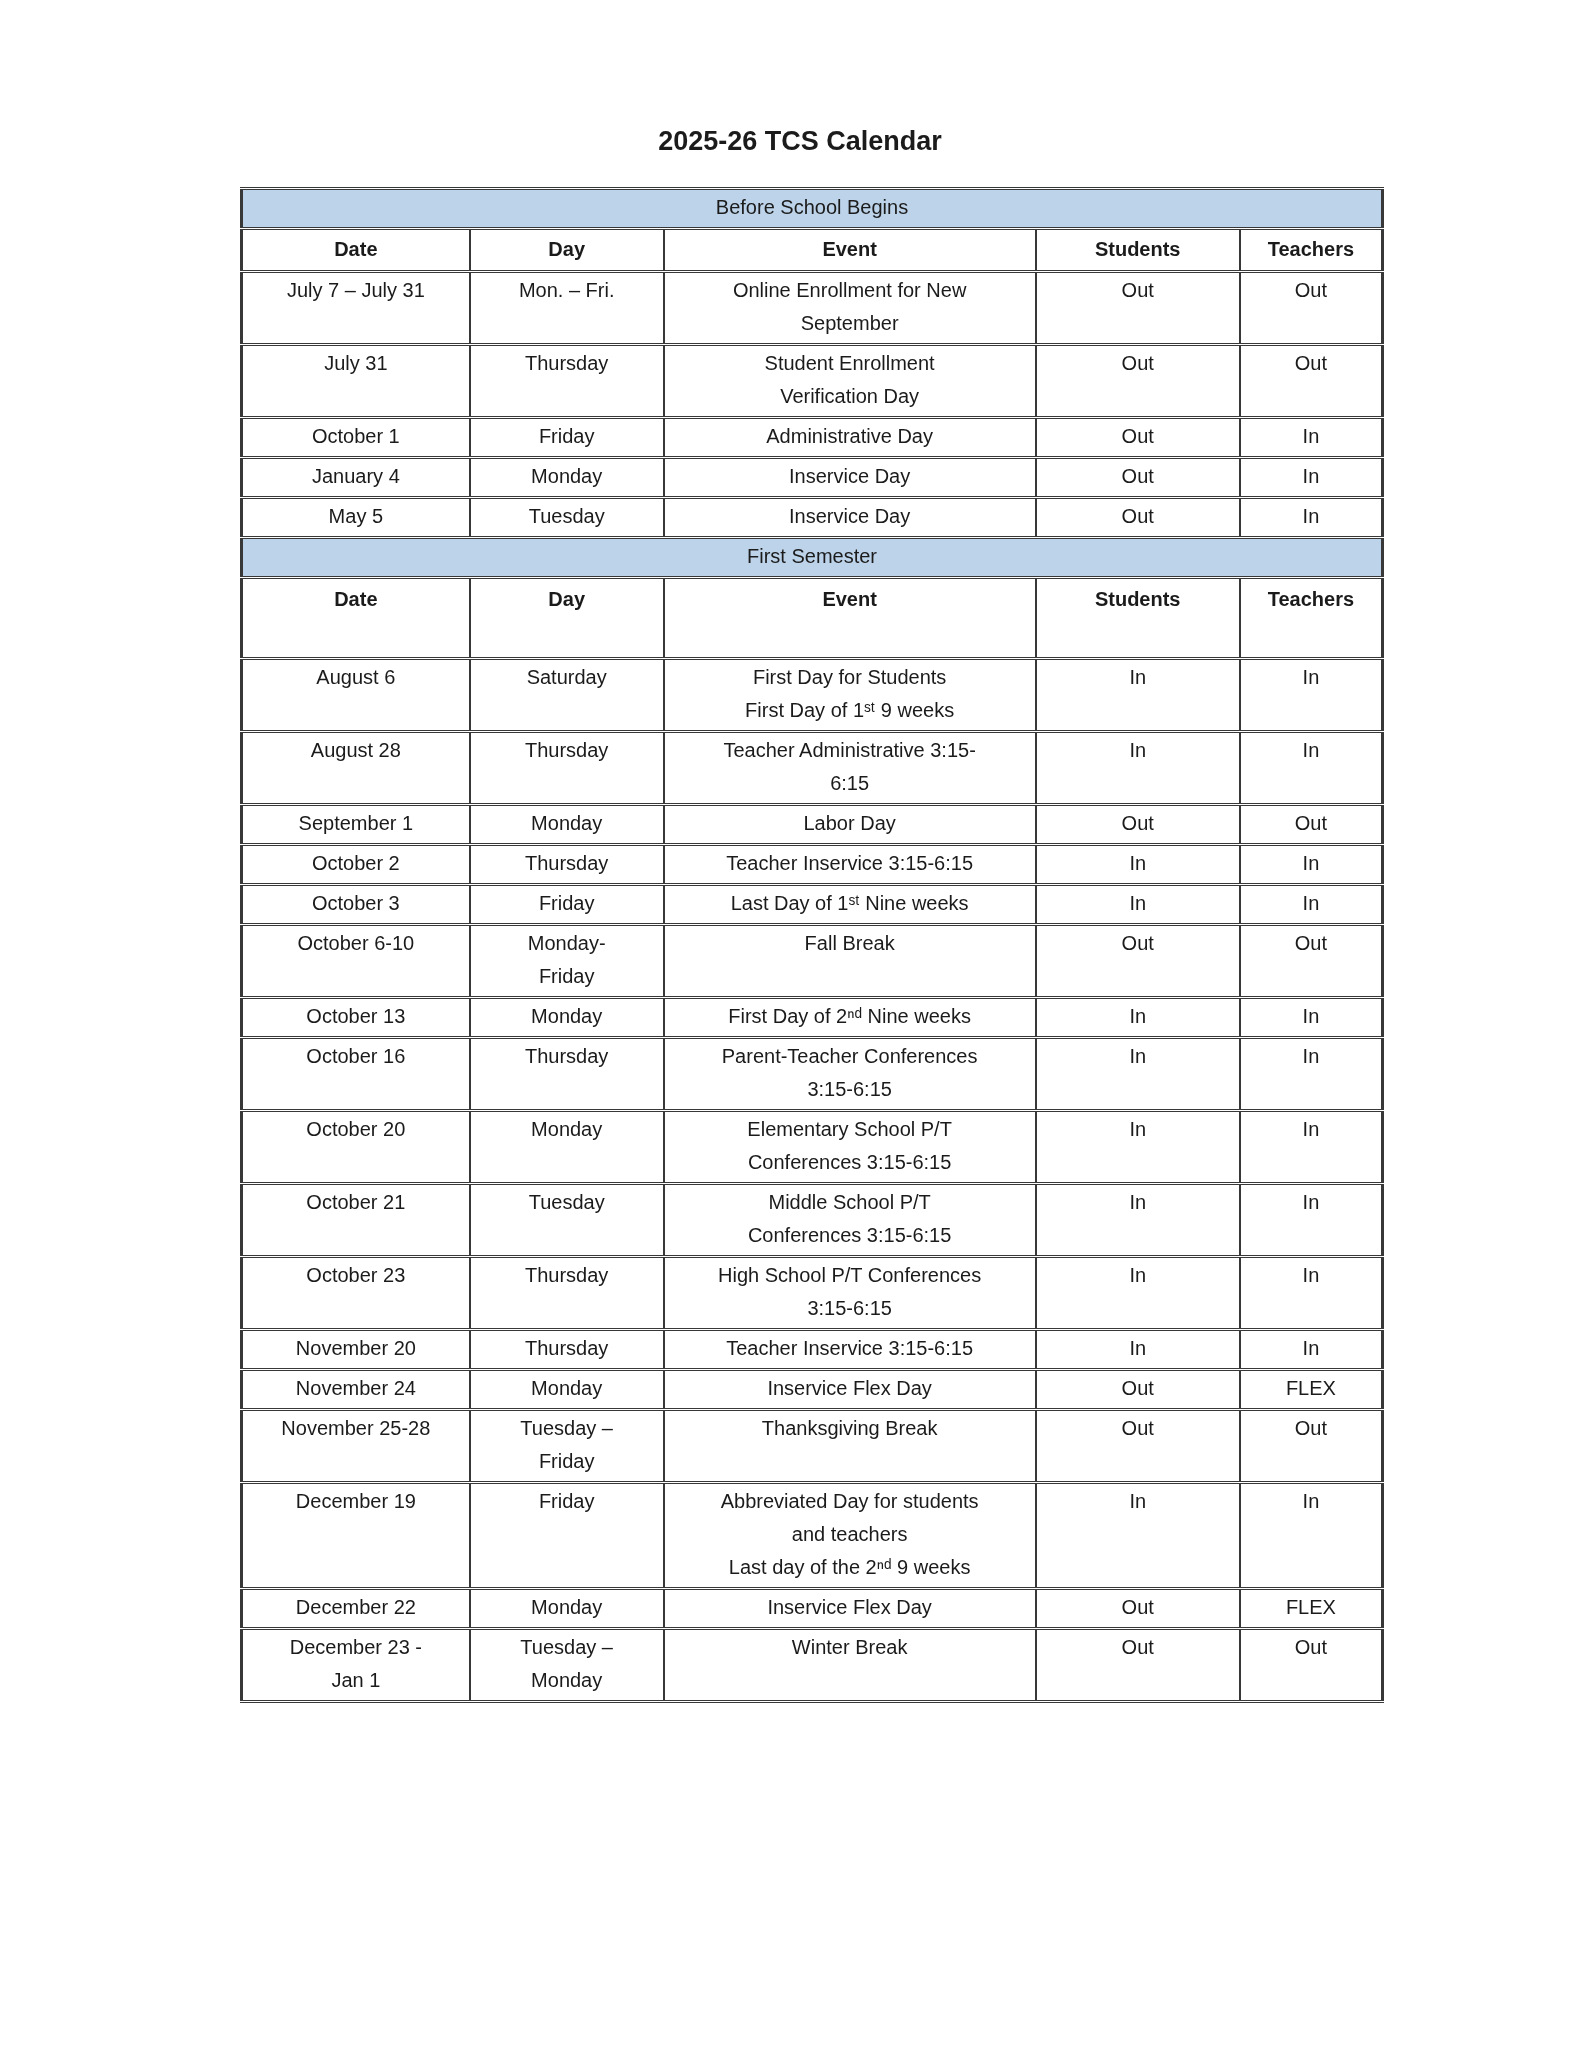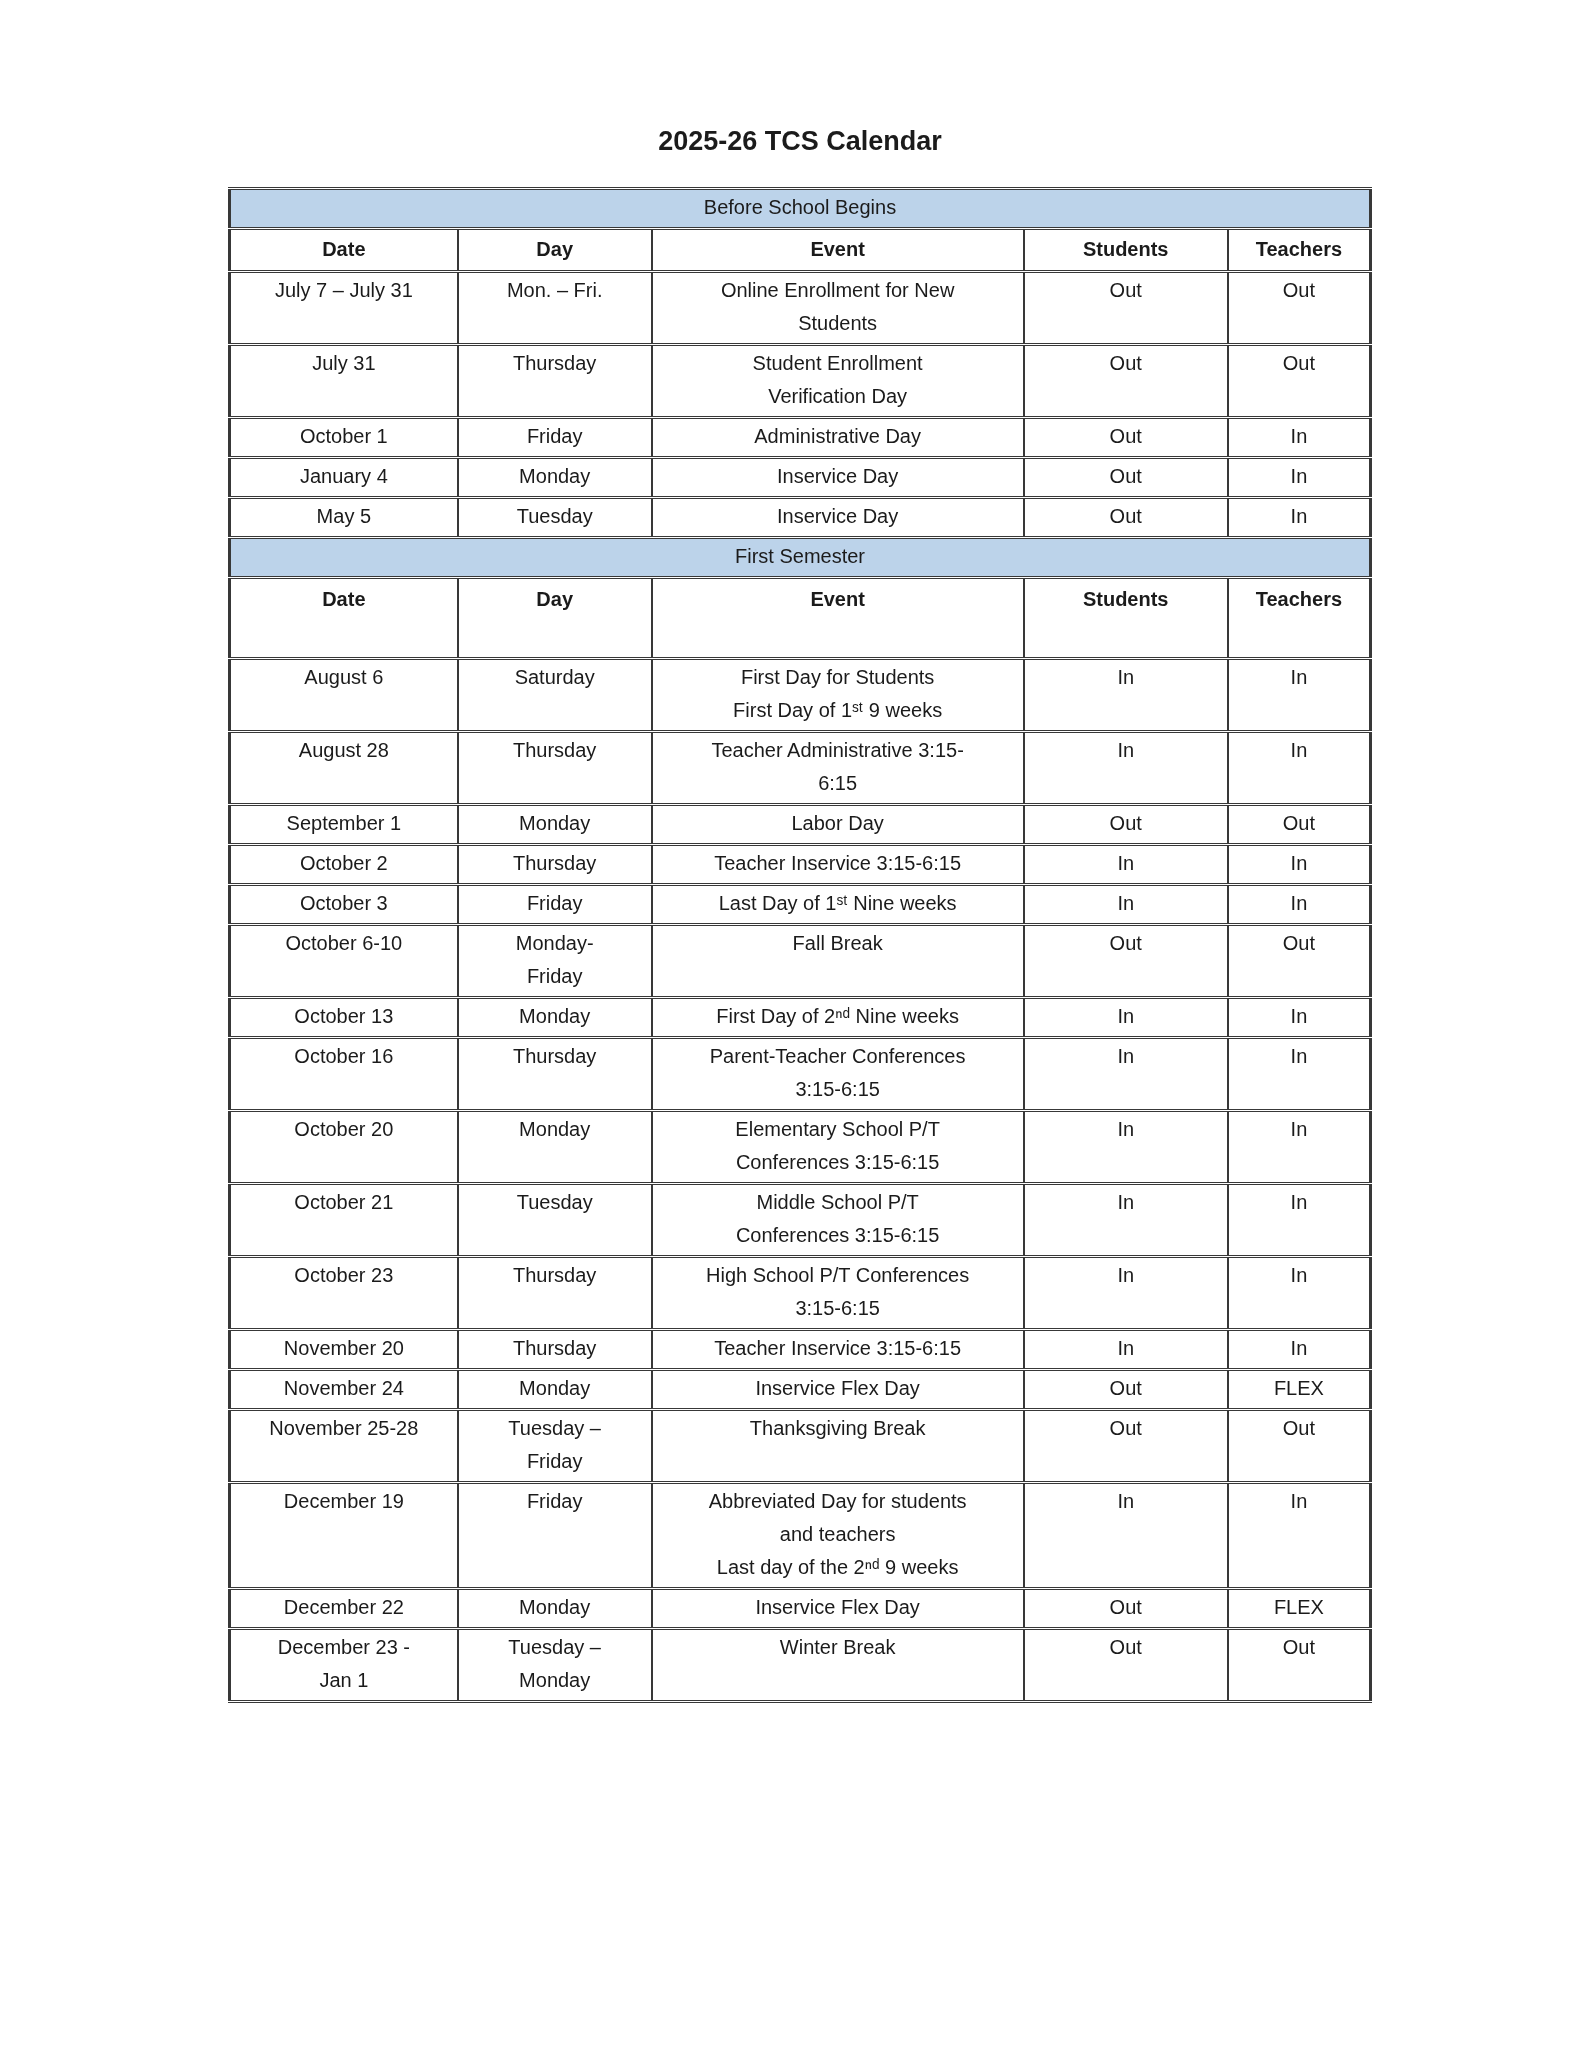--- a/index.html
+++ b/index.html
@@ -27,20 +27,21 @@
     text-align: center;
     margin: 0 0 30px 0;
     color: var(--text, #1b1b1b);
   }
   table.cal {
     width: 100%;
     table-layout: fixed;
     border-collapse: collapse;
     border: 3px solid var(--border, #383838);
     font-size: 20px;
+    margin-left: 12px;
   }
   table.cal col.c-date     { width: 20.0%; }
   table.cal col.c-day      { width: 17.0%; }
   table.cal col.c-event    { width: 32.6%; }
   table.cal col.c-students { width: 17.9%; }
   table.cal col.c-teachers { width: 12.5%; }
 
   table.cal th, table.cal td {
     border-left: 2px solid var(--border, #383838);
     border-right: 2px solid var(--border, #383838);
@@ -94,21 +95,21 @@
         <th>Date</th>
         <th>Day</th>
         <th>Event</th>
         <th>Students</th>
         <th>Teachers</th>
       </tr>
       <tr>
         <td>July 7 – July 31</td>
         <td>Mon. – Fri.</td>
         <td>Online Enrollment for New
-Students</td>
+September</td>
         <td>Out</td>
         <td>Out</td>
       </tr>
       <tr>
         <td>July 31</td>
         <td>Thursday</td>
         <td>Student Enrollment
 Verification Day</td>
         <td>Out</td>
         <td>Out</td>

